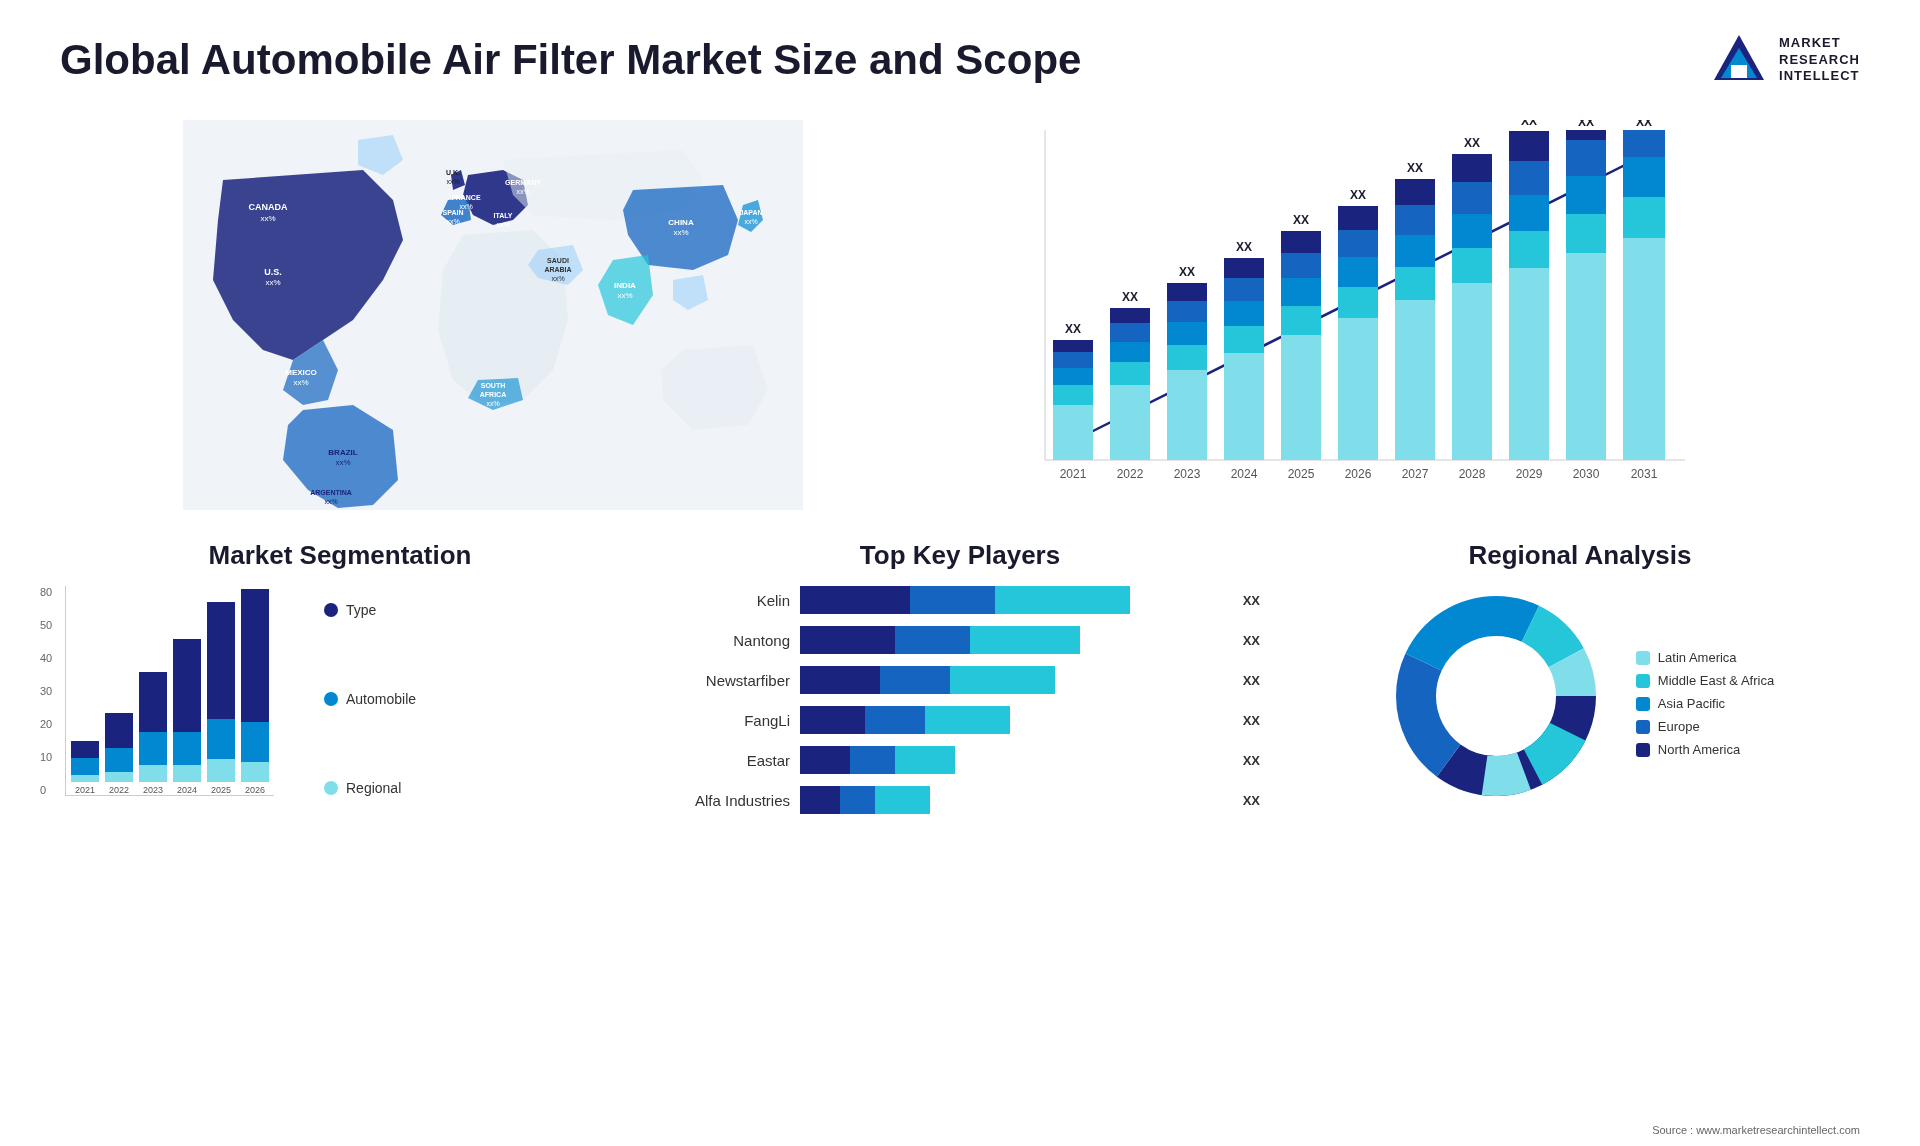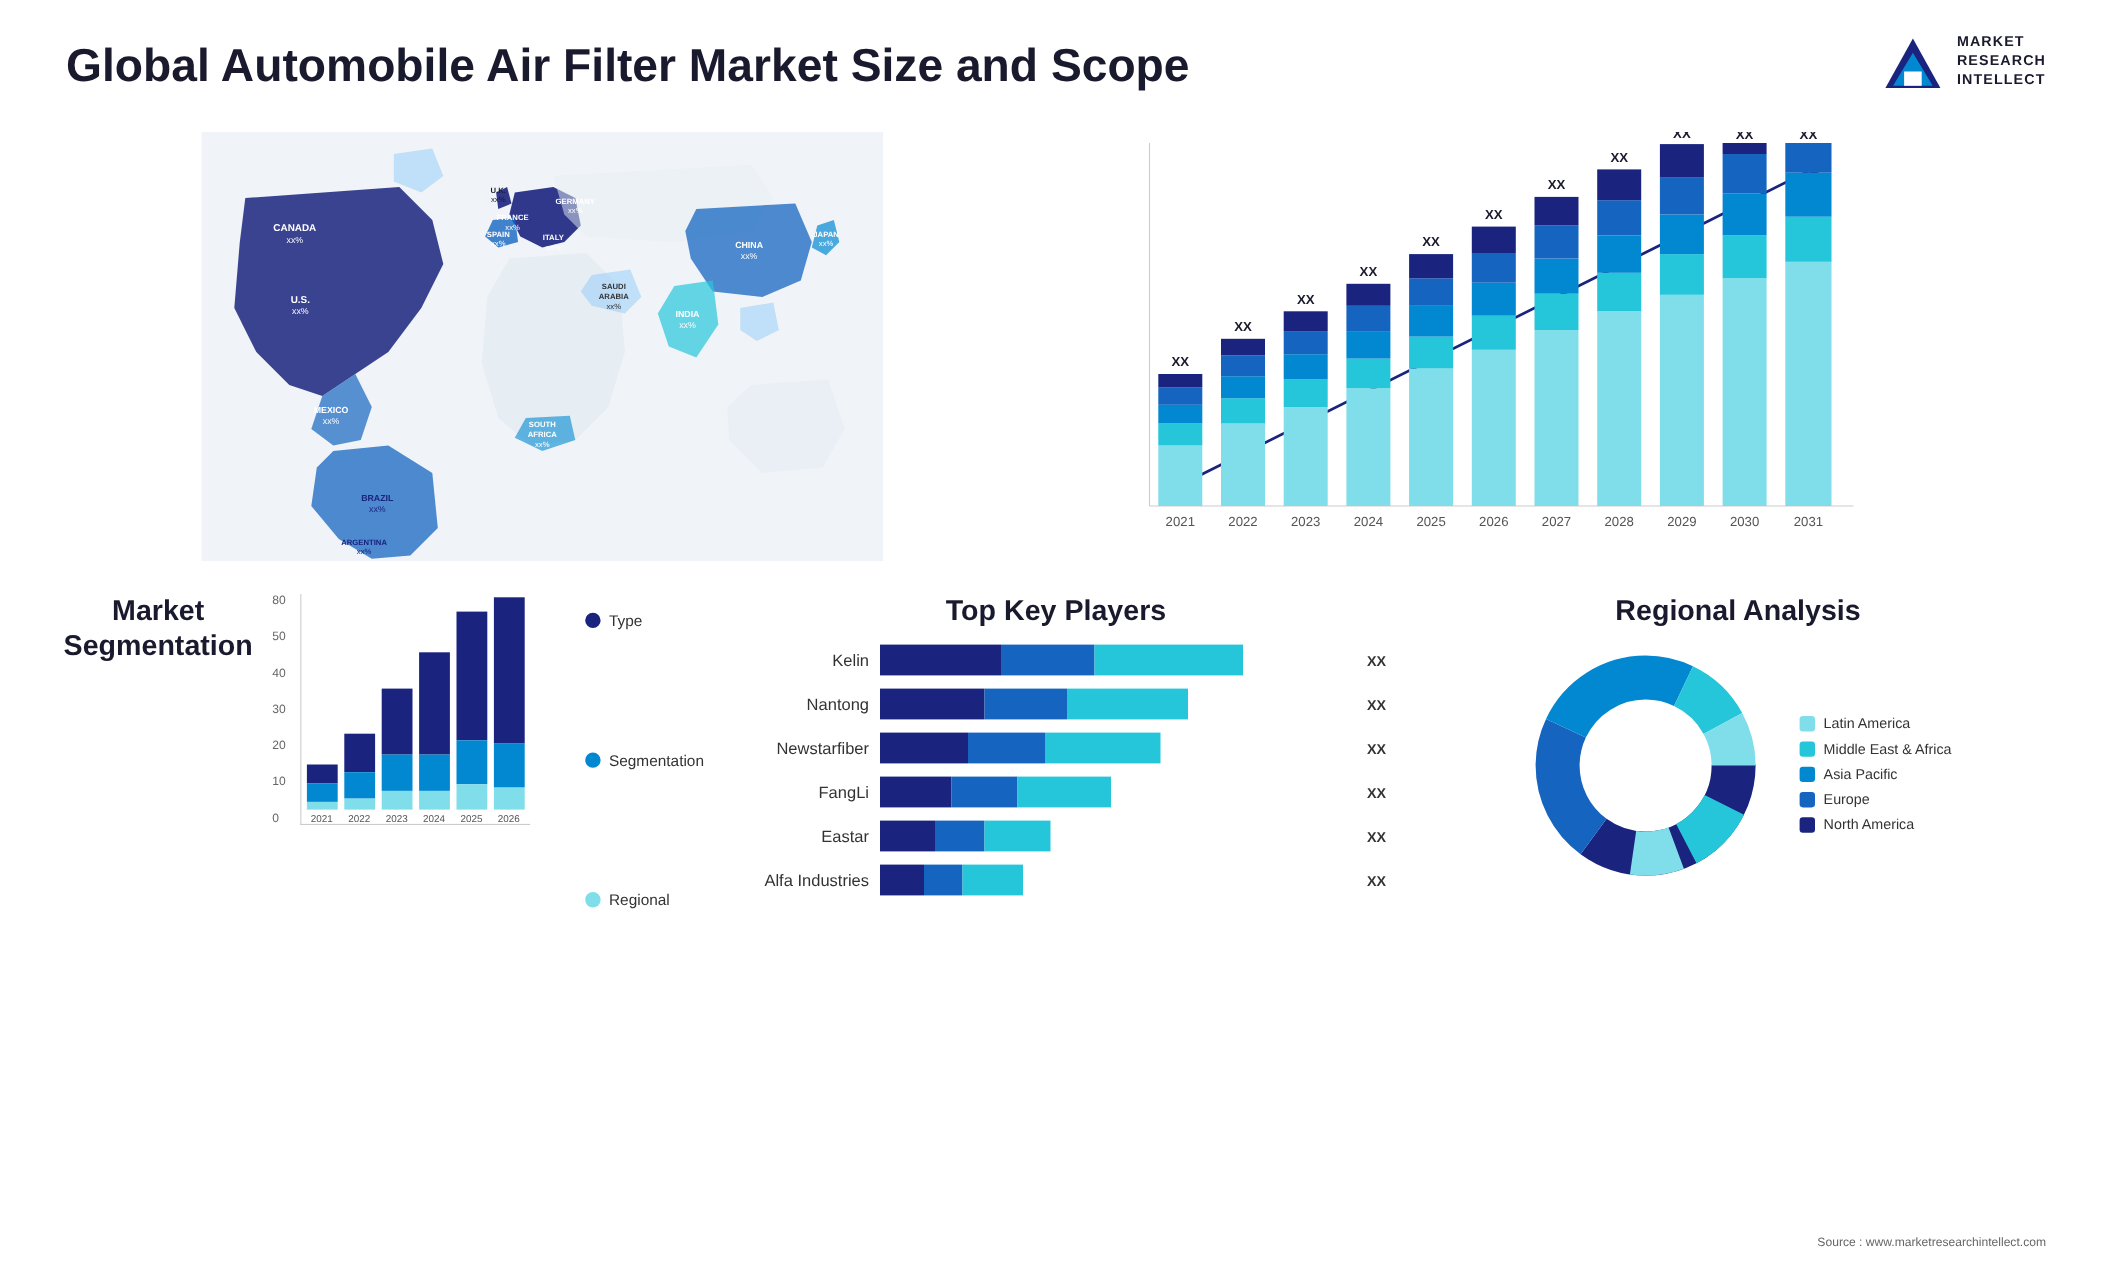--- a/index.html
+++ b/index.html
@@ -19,20 +19,21 @@
       align-items: center;
       padding: 30px 60px 20px 60px;
     }
     .main-title {
       font-size: 42px;
       font-weight: 700;
       color: #1a1a2e;
     }
     .logo {
       display: flex;
+      align-items: center;
       gap: 10px;
     }
     .logo-icon {
       width: 60px;
       height: 60px;
     }
     .logo-text {
       text-align: left;
       font-size: 13px;
       font-weight: 700;
@@ -62,21 +63,21 @@
       font-size: 26px;
       font-weight: 700;
       color: #1a1a2e;
       margin-bottom: 15px;
       text-align: center;
     }
 
     
     .seg-section {
       display: flex;
-      flex-direction: row;
+      flex-direction: column;
     }
     .seg-legend {
       display: flex;
       flex-direction: column;
       gap: 8px;
       margin-top: 15px;
       margin-left: 30px;
     }
     .legend-item {
       display: flex;
@@ -438,21 +439,21 @@
         </div>
       </div>
 
       <div class="seg-legend" style="margin-top:16px;justify-content:space-between;">
         <div class="legend-item">
           <div class="legend-dot" style="background:#1a237e;"></div>
           <span>Type</span>
         </div>
         <div class="legend-item">
           <div class="legend-dot" style="background:#0288d1;"></div>
-          <span>Segmentation</span>
+          <span>Automobile</span>
         </div>
         <div class="legend-item">
           <div class="legend-dot" style="background:#80deea;"></div>
           <span>Regional</span>
         </div>
       </div>
     </div>
   </div>
 
   <div class="players-section">

